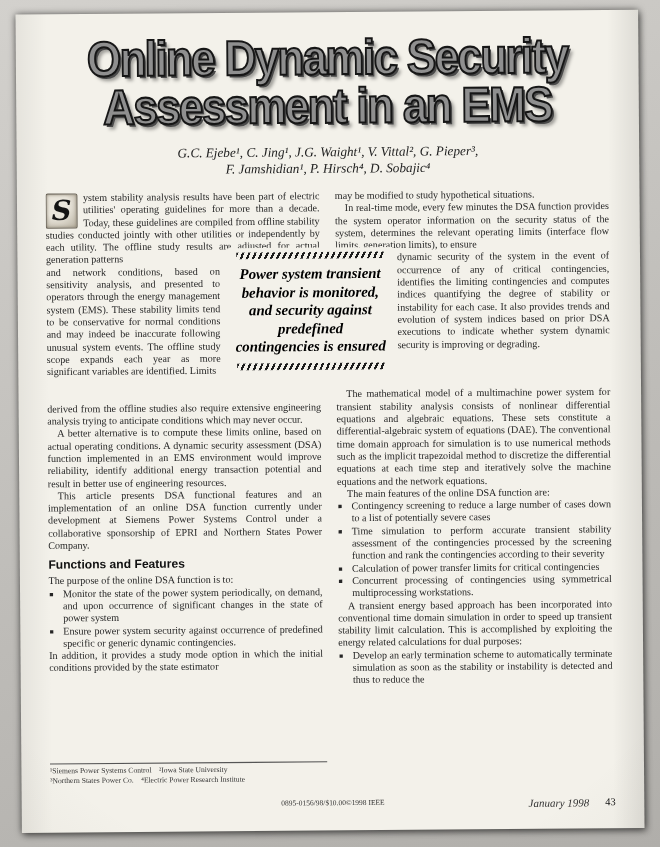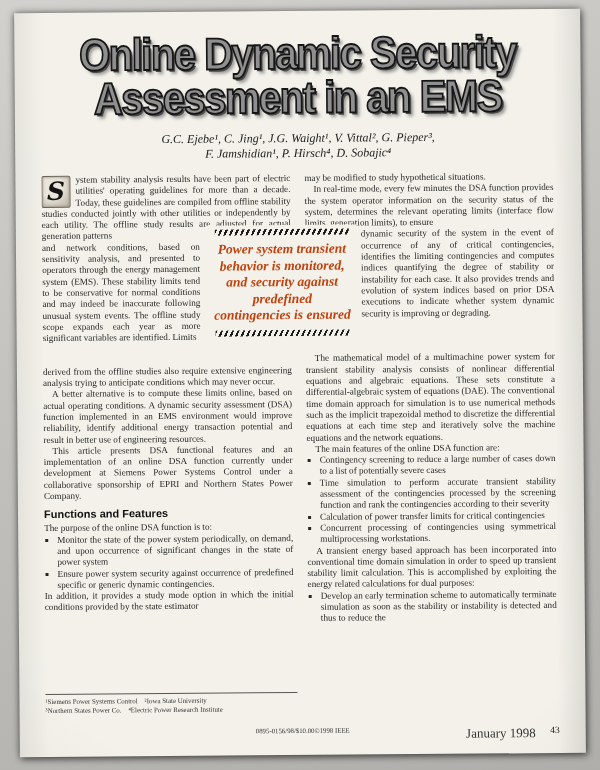--- a/index.html
+++ b/index.html
@@ -55,31 +55,31 @@
   li{margin:0;text-align:justify;}
   
   .pullquote{
     position:absolute;left:165px;top:52px;width:150px;z-index:2;
     background:#f3f1ea;padding:2px 0 4px;text-align:center;
   }
   .pq-rule{height:6px;margin:2px 8px;
     background:repeating-linear-gradient(115deg,#1c1c1c 0 2px,rgba(0,0,0,0) 2px 5px);}
   .pq-text{
     padding:4px 6px;font-weight:bold;font-style:italic;
-    font-size:13.5px;line-height:16.5px;color:#c2410c;
+    font-size:13.5px;line-height:16.5px;color:#000000;
   }
   
   .footnotes{
     position:absolute;left:26px;bottom:42px;width:252px;
     border-top:1px solid #555;padding-top:2px;
     font-size:6.9px;line-height:9px;color:#333;text-align:left;
   }
   .footer{position:absolute;left:26px;right:26px;bottom:16px;height:12px;font-size:7px;color:#333;}
   .footer .issn{position:absolute;left:50%;transform:translateX(-50%);font-size:6.8px;}
-  .footer .date{position:absolute;right:24px;font-size:13px;}
+  .footer .date{position:absolute;right:24px;font-style:italic;font-size:10px;}
   .footer .pagenum{position:absolute;right:0;font-weight:normal;font-size:9.5px;color:#111;}
 </style>
 </head>
 <body>
 
 <div class="sheet">
 
   <h1 class="title">
     <span class="title-line">Online Dynamic Security</span>
     <span class="title-line">Assessment in an EMS</span>

